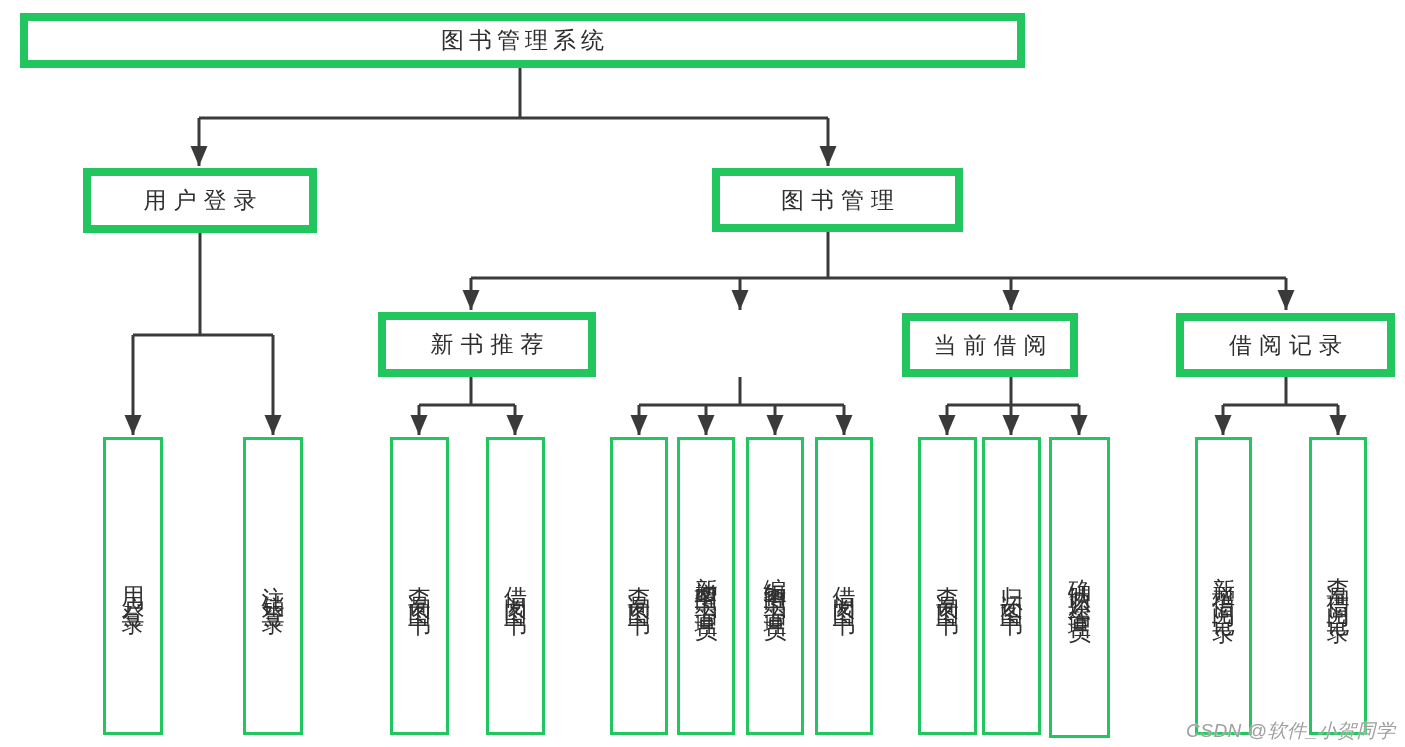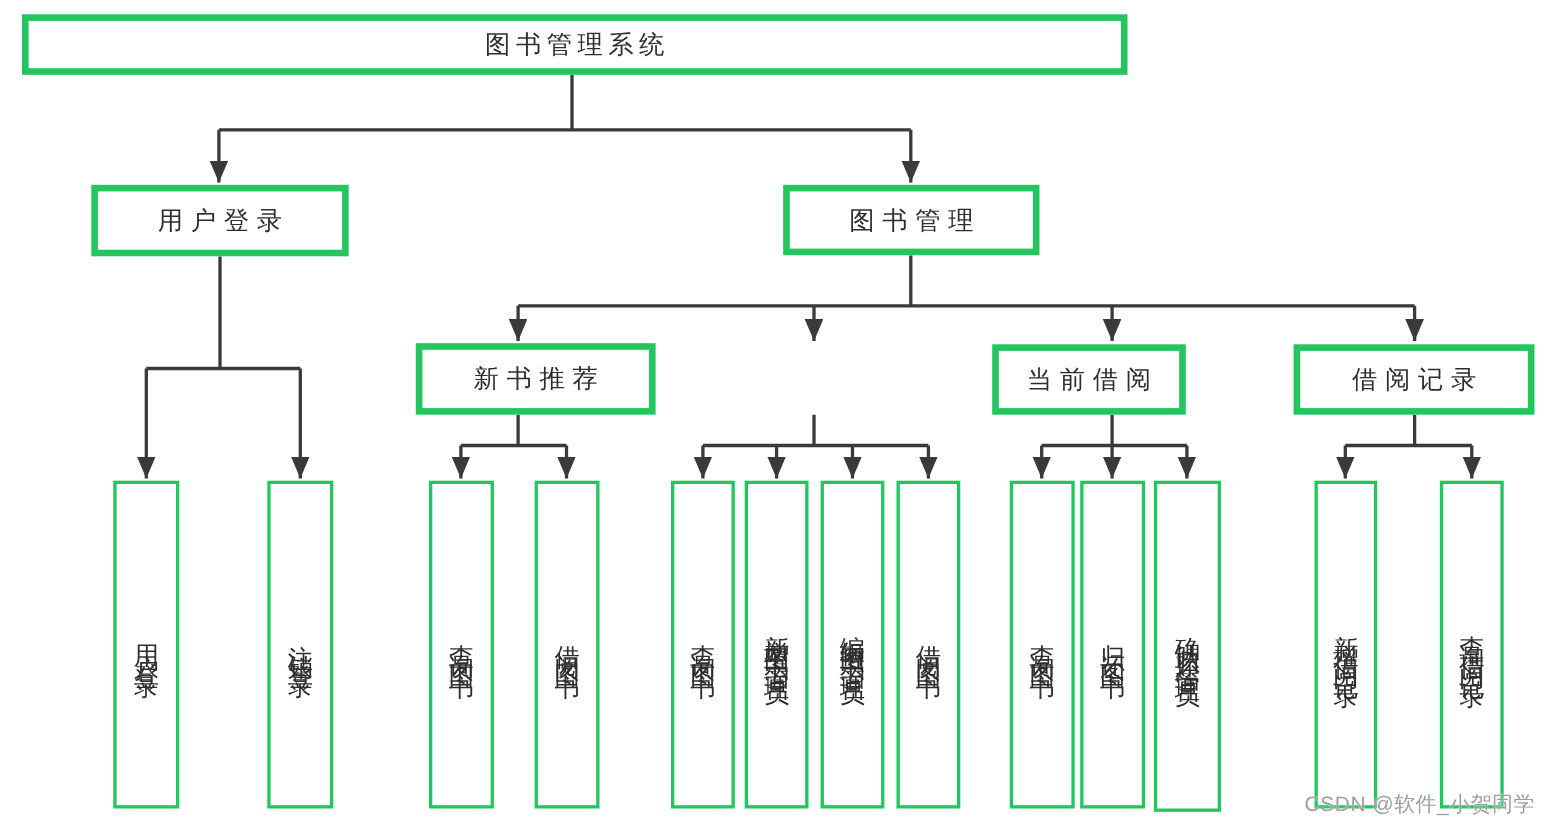--- a/index.html
+++ b/index.html
@@ -16,21 +16,21 @@
     overflow: hidden;
   }
   #connectors {
     position: absolute;
     left: 0; top: 0;
     z-index: 1;
   }
   .node {
     position: absolute;
     box-sizing: border-box;
-    border: 6px solid #22c55e;
+    border: 8px solid #22c55e;
     background: #ffffff;
     display: flex;
     align-items: center;
     justify-content: center;
     z-index: 2;
     color: #2e2e2e;
   }
   .hlabel {
     font-size: 23px;
     letter-spacing: 7px;
@@ -54,20 +54,21 @@
   #watermark {
     position: absolute;
     left: 1186px;
     top: 718px;
     font-size: 19px;
     color: #9e9e9e;
     letter-spacing: 0.5px;
     white-space: nowrap;
     z-index: 3;
     text-shadow: 0 0 2px #ffffff;
+    font-style: italic;
   }
 </style>
 </head>
 <body>
 
 <div id="canvas">
 
   <svg id="connectors" width="1405" height="747" viewBox="0 0 1405 747">
     <defs>
       <marker id="ah" markerUnits="userSpaceOnUse" markerWidth="22" markerHeight="19" refX="20" refY="8.5" orient="auto">
@@ -106,21 +107,21 @@
     </g>
   </svg>
 
   <div class="node root" style="left:20px; top:13px; width:1005px; height:55px;">
     <span class="hlabel">图书管理系统</span>
   </div>
 
   <div class="node" style="left:83px; top:168px; width:234px; height:65px;">
     <span class="hlabel">用户登录</span>
   </div>
-  <div class="node" style="left:712px; top:168px; width:233px; height:64px;text-align:center;">
+  <div class="node" style="left:712px; top:168px; width:251px; height:64px;text-align:center;">
     <span class="hlabel">图书管理</span>
   </div>
 
   <div class="node" style="left:378px; top:312px; width:218px; height:65px;">
     <span class="hlabel">新书推荐</span>
   </div>
   <div class="node" style="left:902px; top:313px; width:176px; height:64px;">
     <span class="hlabel">当前借阅</span>
   </div>
   <div class="node" style="left:1176px; top:313px; width:219px; height:64px;">

